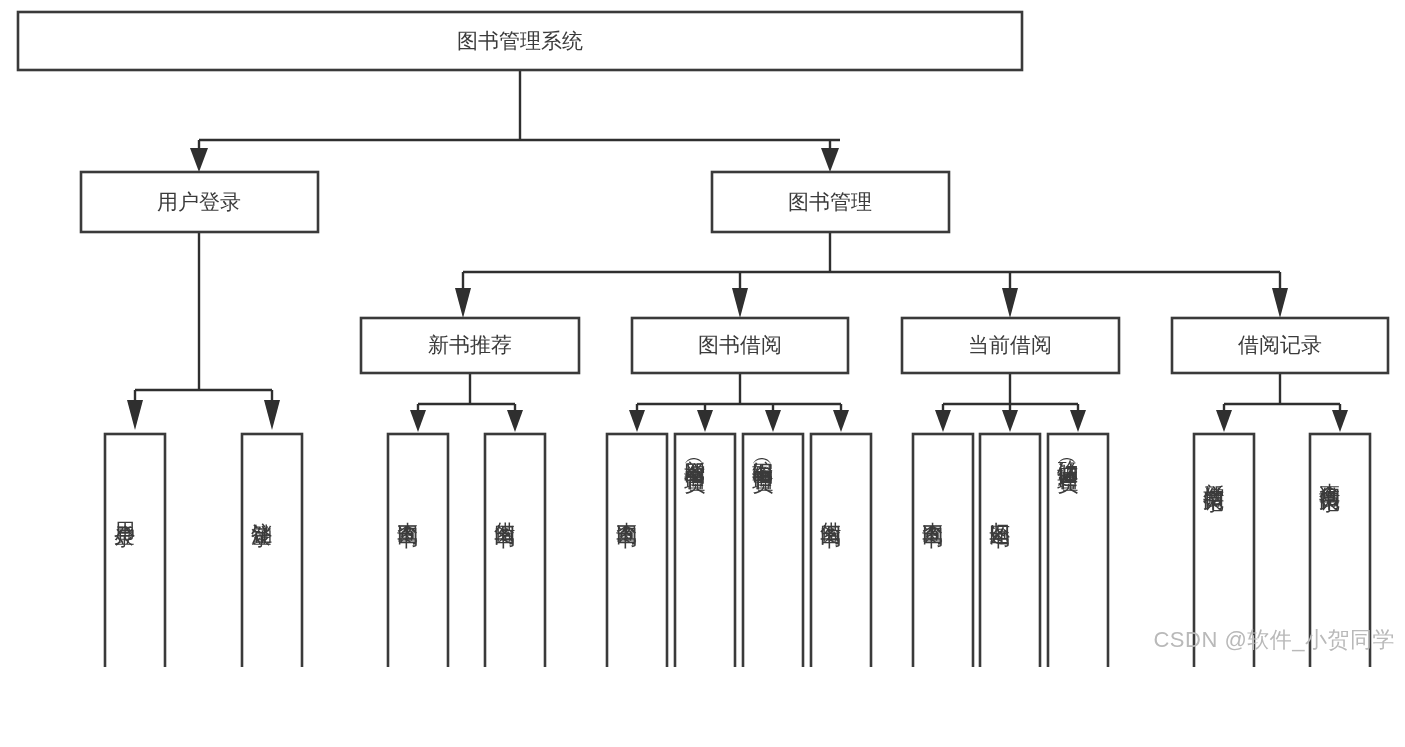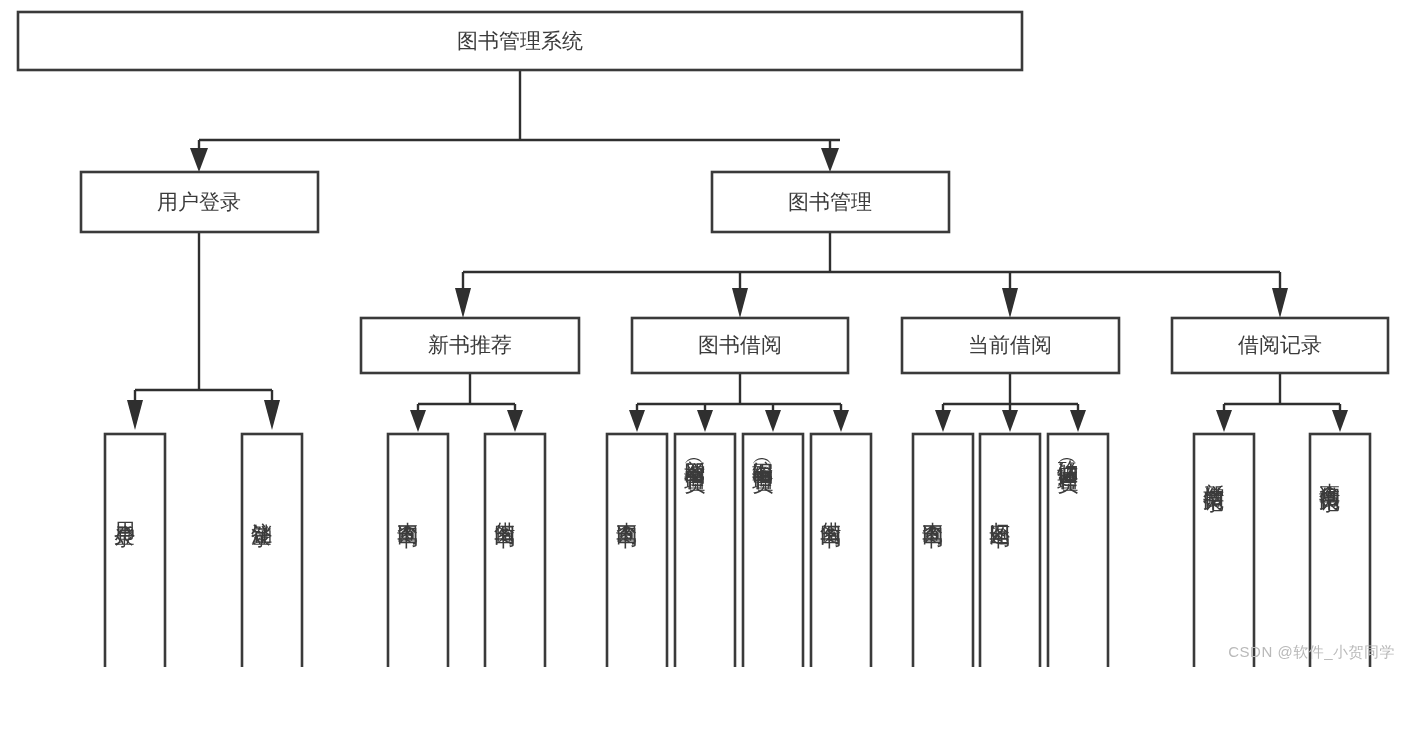--- a/index.html
+++ b/index.html
@@ -58,23 +58,23 @@
     color: #3b3b3b;
     line-height: 1.04;
     letter-spacing: 2px;
     white-space: nowrap;
     text-align: start;
     pointer-events: none;
   }
   .watermark {
     position: absolute;
     right: 10px;
-    bottom: 5px;
-    font-family: "Liberation Sans", "DejaVu Sans", sans-serif;
-    font-size: 15px;
+    bottom: 12px;
+    font-family: "Liberation Sans", "DejaVu Sans", sans-serif;
+    font-size: 22px;
     color: #b9b9b9;
     white-space: nowrap;
     letter-spacing: 0.5px;
   }
 </style>
 </head>
 <body>
 
 <div id="diagram-root">
 

